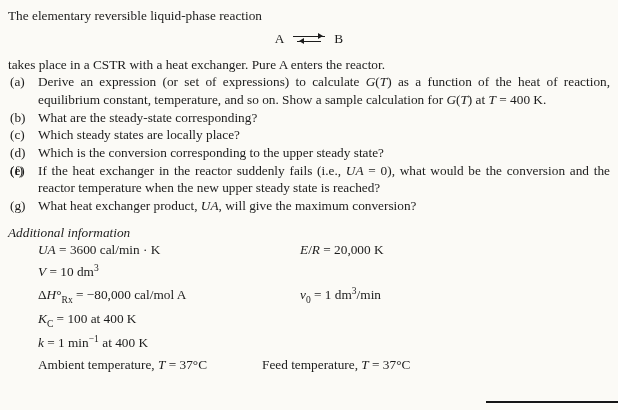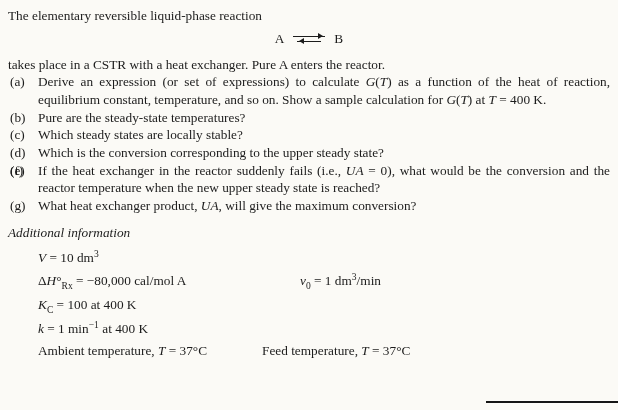--- a/index.html
+++ b/index.html
@@ -53,21 +53,21 @@
   
   .item {
     position: relative;
     padding-left: 30px;
     line-height: 1.33;
     text-align: justify;
   }
   .item-label { position: absolute; left: 2px; }
 
   
-  .addl-heading { font-style: italic; margin: 9px 0 7px 0; }
+  .addl-heading { font-style: italic; margin: 9px 0 0 0; }
   .info-block { padding-left: 30px; }
   .info-row {
     display: grid;
     grid-template-columns: 262px 1fr;
     align-items: baseline;
     margin-bottom: 3.6px;
     line-height: 1.3;
   }
   .info-row:last-child { grid-template-columns: 224px 1fr; }
   sub { font-size: 0.72em; }
@@ -99,25 +99,25 @@
 
   <p>takes place in a CSTR with a heat exchanger. Pure A enters the reactor.</p>
 
   <div>
     <div class="item">
       <span class="item-label">(a)</span>
       <span class="item-text">Derive an expression (or set of expressions) to calculate <i>G</i>(<i>T</i>) as a function of the heat of reaction, equilibrium constant, temperature, and so on. Show a sample calculation for <i>G</i>(<i>T</i>) at <i>T</i> = 400 K.</span>
     </div>
     <div class="item">
       <span class="item-label">(b)</span>
-      <span class="item-text">Pure are the steady-state temperatures?</span>
+      <span class="item-text">What are the steady-state corresponding?</span>
     </div>
     <div class="item">
       <span class="item-label">(c)</span>
-      <span class="item-text">Which steady states are locally stable?</span>
+      <span class="item-text">Which steady states are locally place?</span>
     </div>
     <div class="item">
       <span class="item-label">(d)</span>
       <span class="item-text">Which is the conversion corresponding to the upper steady state?</span>
     </div>
     <div class="item">
       <span class="item-label">(e)</span>
     </div>
     <div class="item">
       <span class="item-label">(f)</span>
@@ -125,20 +125,24 @@
     </div>
     <div class="item">
       <span class="item-label">(g)</span>
       <span class="item-text">What heat exchanger product, <i>UA</i>, will give the maximum conversion?</span>
     </div>
   </div>
 
   <p class="addl-heading">Additional information</p>
 
   <div class="info-block">
+    <div class="info-row">
+      <span><i>UA</i> = 3600 cal/min · K</span>
+      <span><i>E</i>/<i>R</i> = 20,000 K</span>
+    </div>
     <div class="info-row">
       <span><i>V</i> = 10 dm<sup>3</sup></span>
     </div>
     <div class="info-row">
       <span>Δ<i>H</i>°<sub>Rx</sub> = −80,000 cal/mol A</span>
       <span><i>v</i><sub>0</sub> = 1 dm<sup>3</sup>/min</span>
     </div>
     <div class="info-row">
       <span><i>K</i><sub>C</sub> = 100 at 400 K</span>
     </div>

